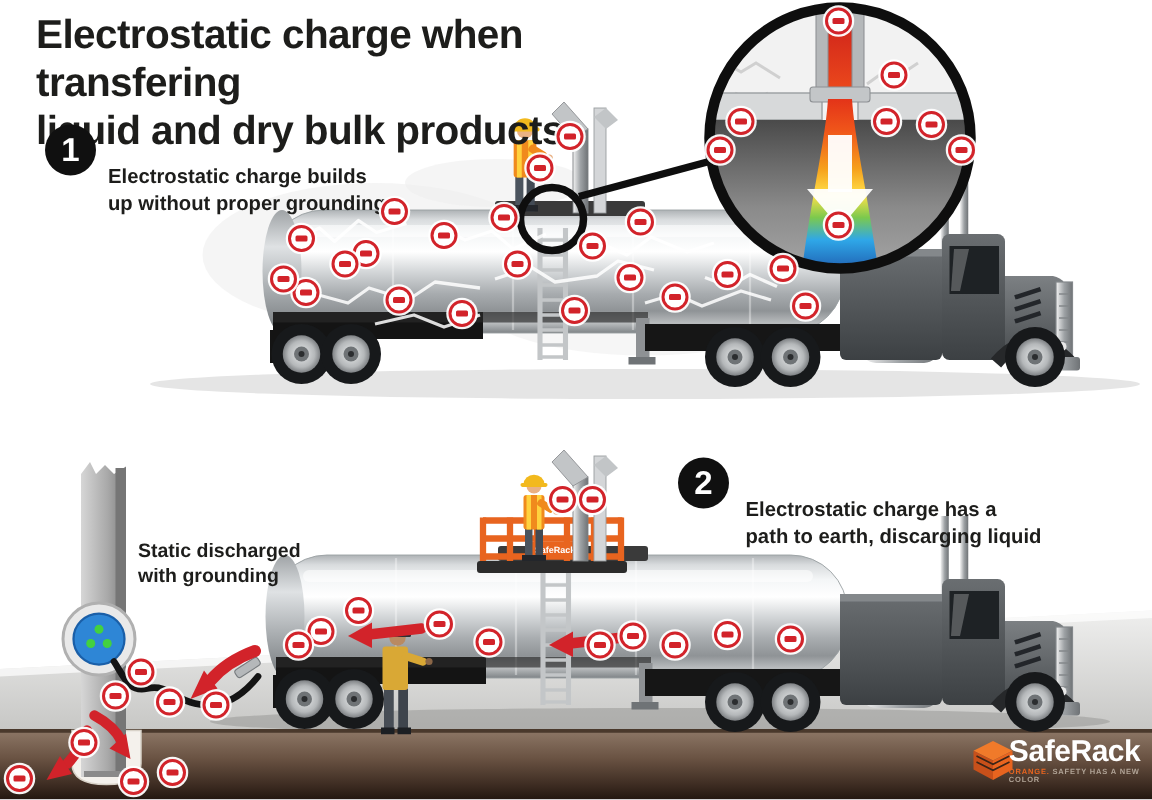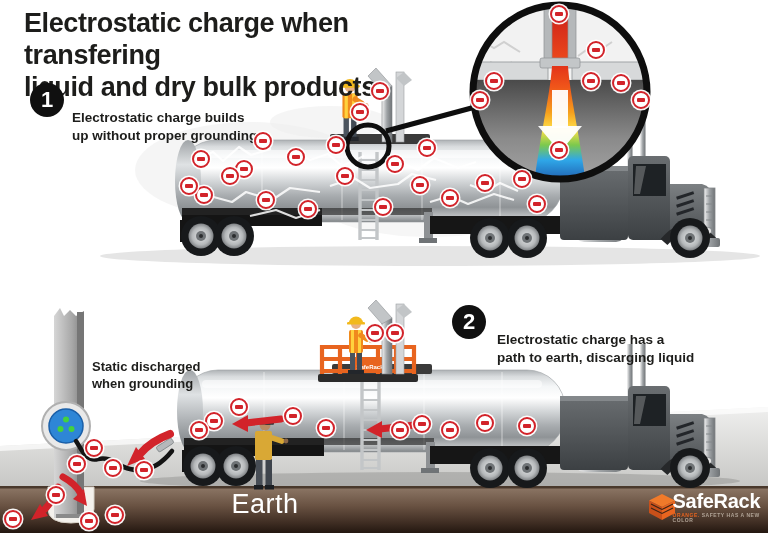--- a/index.html
+++ b/index.html
@@ -363,23 +363,22 @@
 up without proper grounding</div>
 
   <div class="abs overlay" style="left:452px;top:305px;">
     <div class="step-badge">2</div>
   </div>
   <div class="abs step-text pre overlay" style="left:497px;top:308px;">Electrostatic charge has a
 path to earth, discarging liquid</div>
 
 
   <div class="abs callout-text pre overlay" style="left:92px;top:359px;width:110px;">Static discharged
-when grounding</div>
-
-  <div class="abs earth-label overlay">Earth</div>
+with grounding</div>
+
 
   <div class="abs logo">
     <span style="width:26px;height:26px;display:inline-block;"></span>
     <span class="logo-texts">
       <span class="logo-word">SafeRack</span>
       <span class="logo-tagline"><span class="hl">ORANGE.</span><span class="rest"> SAFETY HAS A NEW COLOR</span></span>
     </span>
   </div>
 
   <div class="badge-layer" id="badge-layer">

